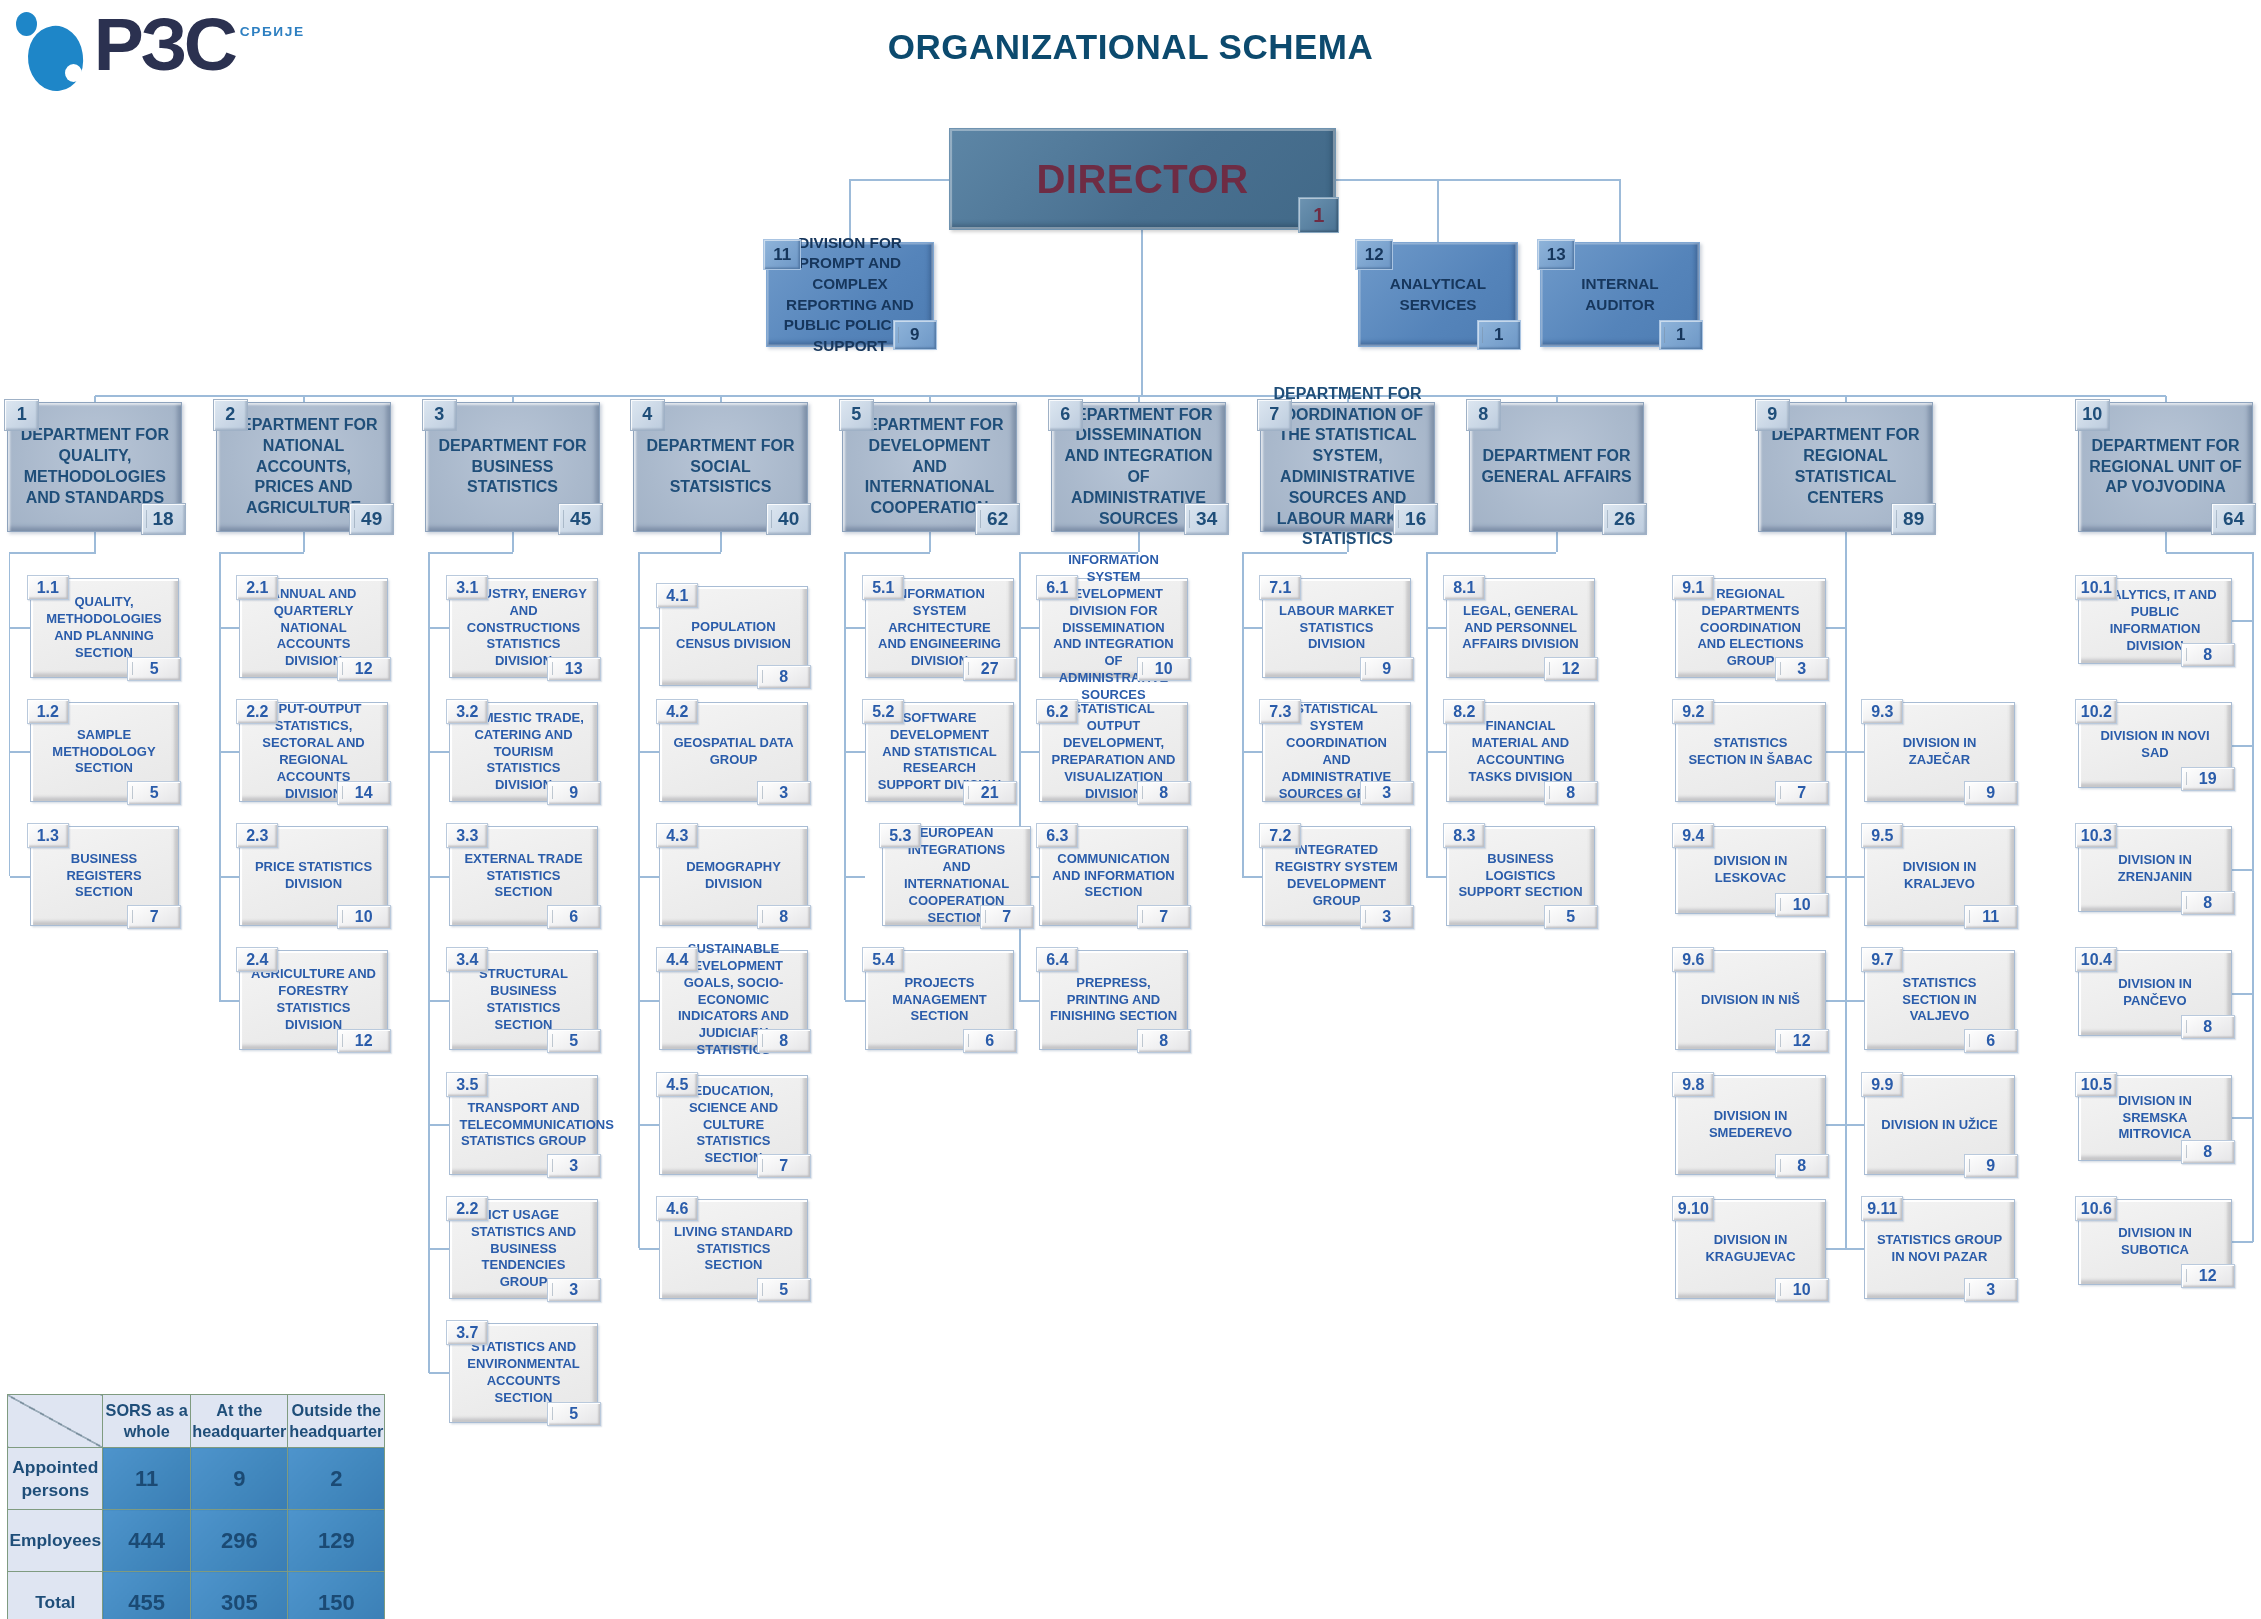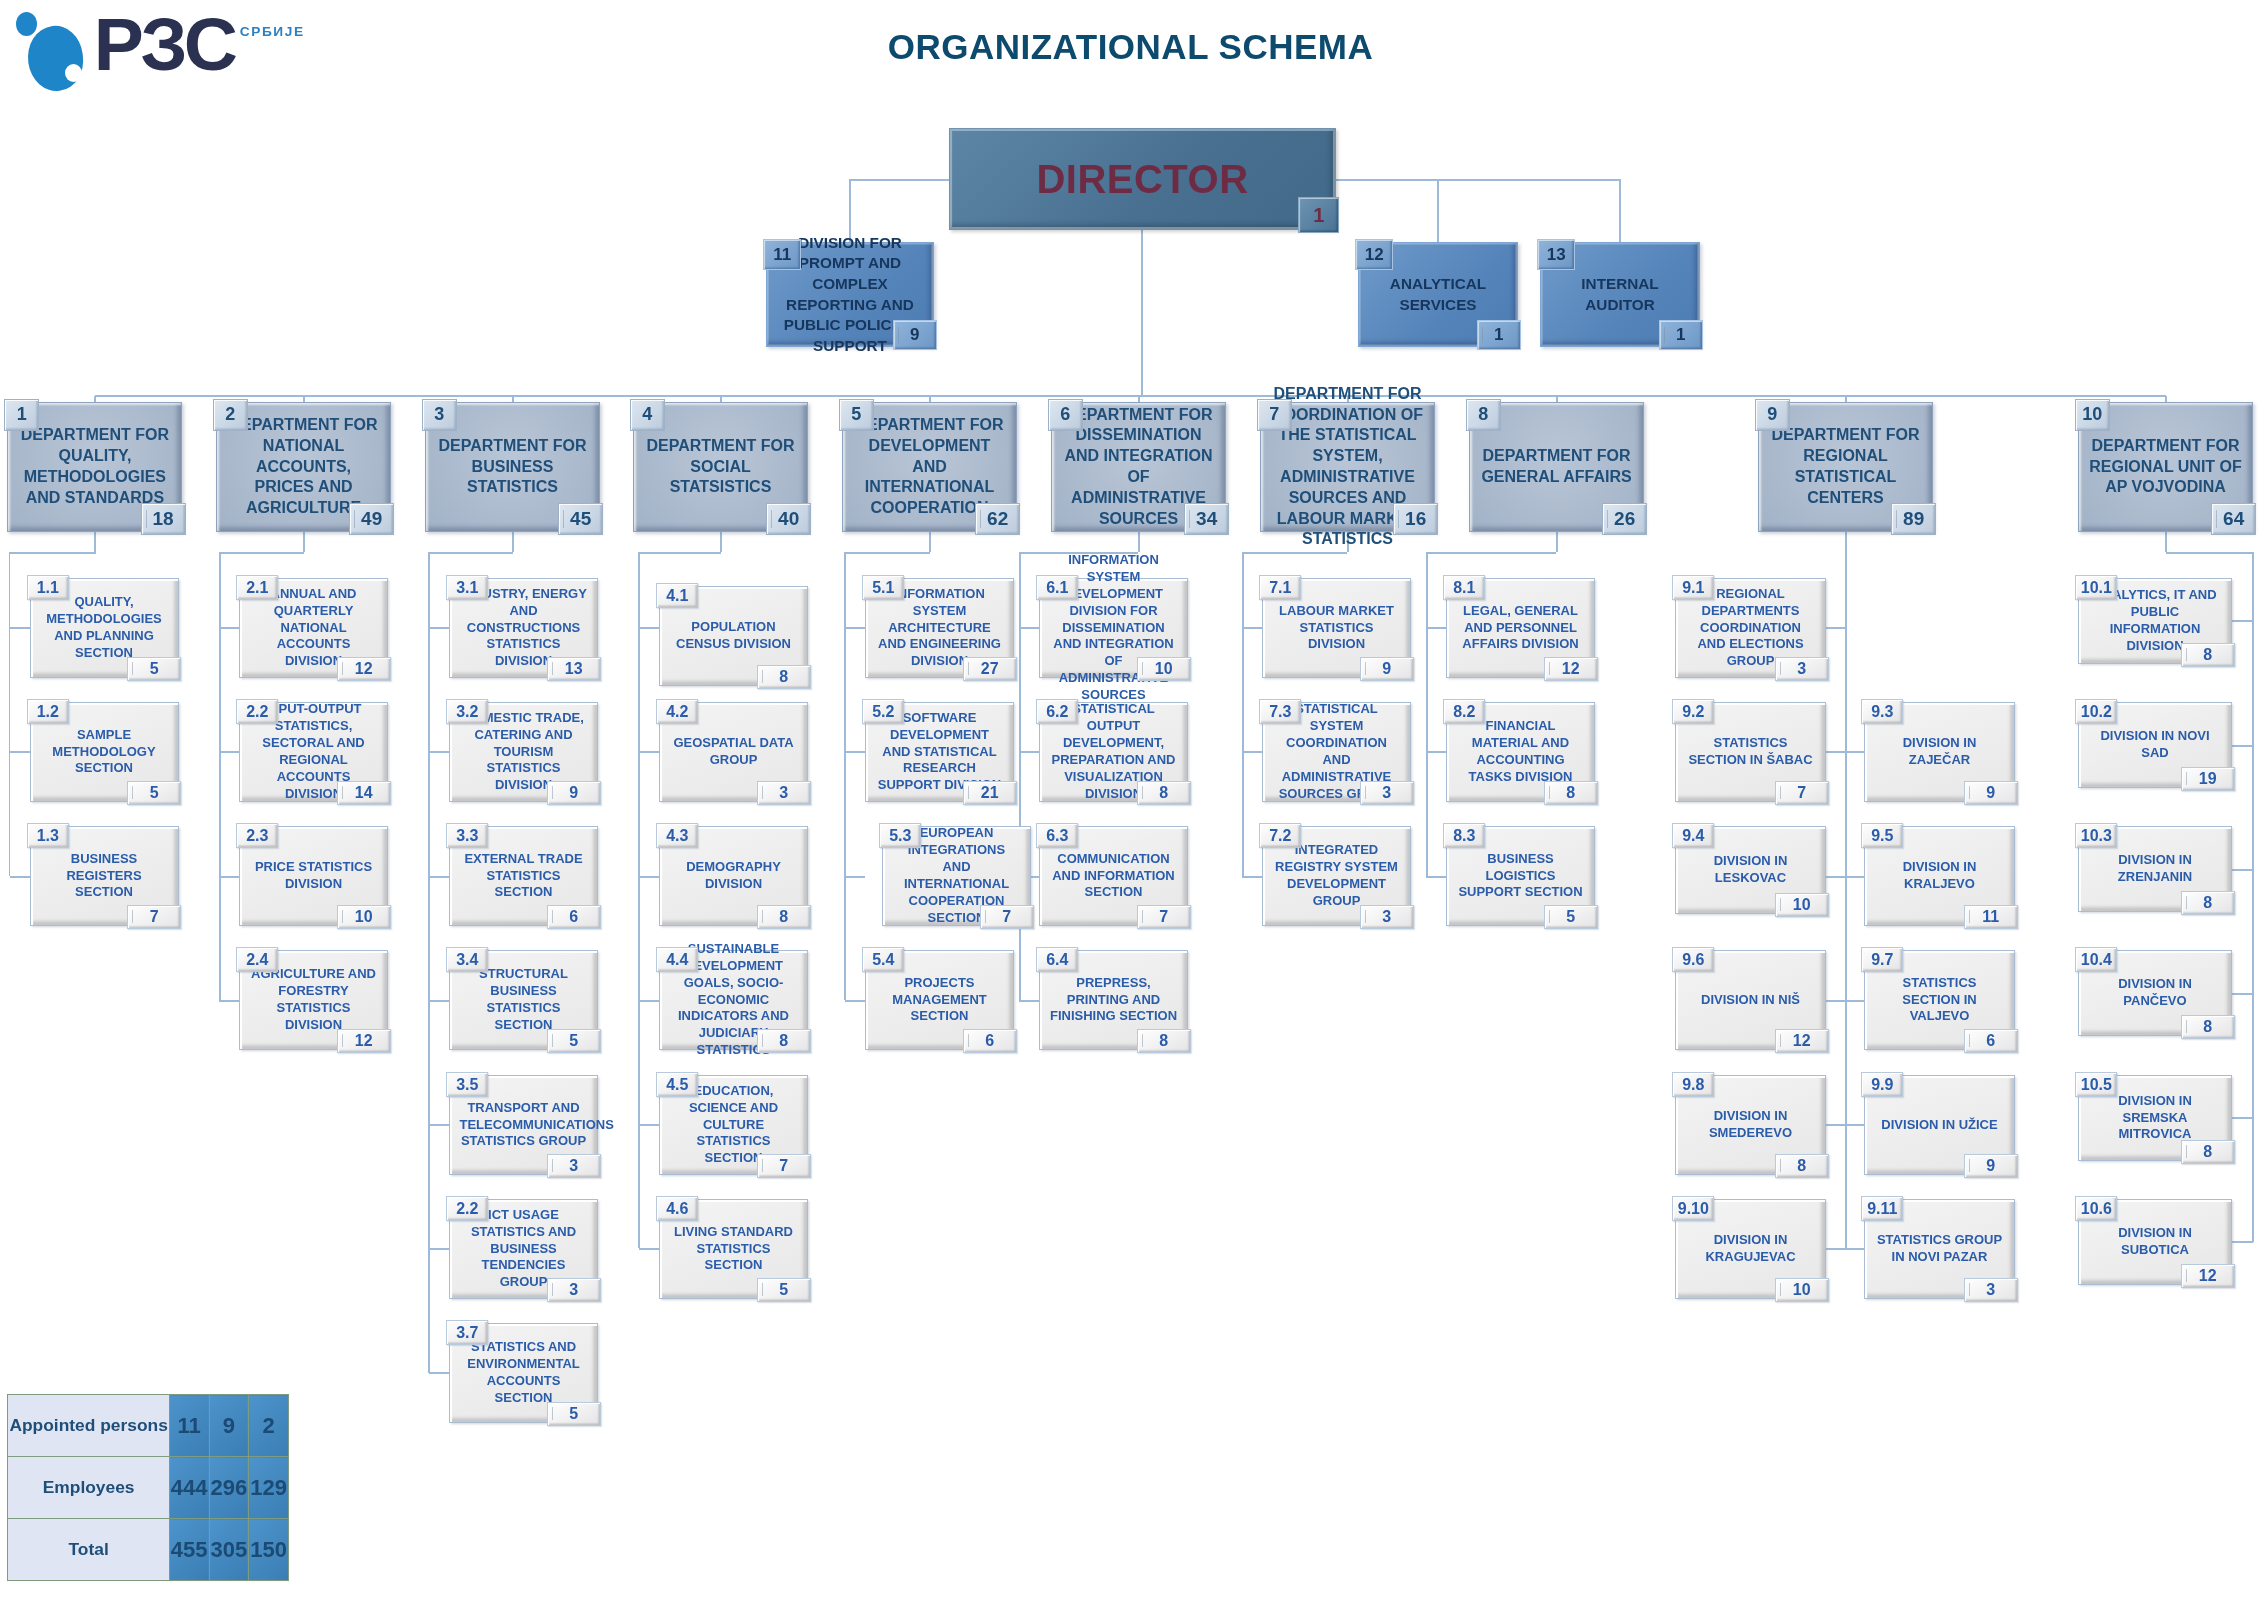--- a/index.html
+++ b/index.html
@@ -501,20 +501,26 @@
       </div>
       <div class="box unit" style="left: 2078px; top: 1199px; width: 154px; height: 86px;">
         <span class="badge idb">10.6</span>
         <div class="lbl">DIVISION IN SUBOTICA</div>
         <span class="badge cnt">12</span>
       </div>
     </div>
 
   <table class="summary">
     <tbody>
+        <tr>
+      <td class="corner" style="width:89px;height:53px"></td>
+      <th class="hdr" style="width:88px">SORS as a whole</th>
+      <th class="hdr" style="width:89px">At the headquarter</th>
+      <th class="hdr" style="width:90px">Outside the headquarter</th>
+    </tr>
     <tr style="height:62px">
       <td class="rowlbl">Appointed persons</td>
       <td class="val">11</td>
       <td class="val">9</td>
       <td class="val">2</td>
     </tr>
     <tr style="height:62px">
       <td class="rowlbl">Employees</td>
       <td class="val">444</td>
       <td class="val">296</td>

